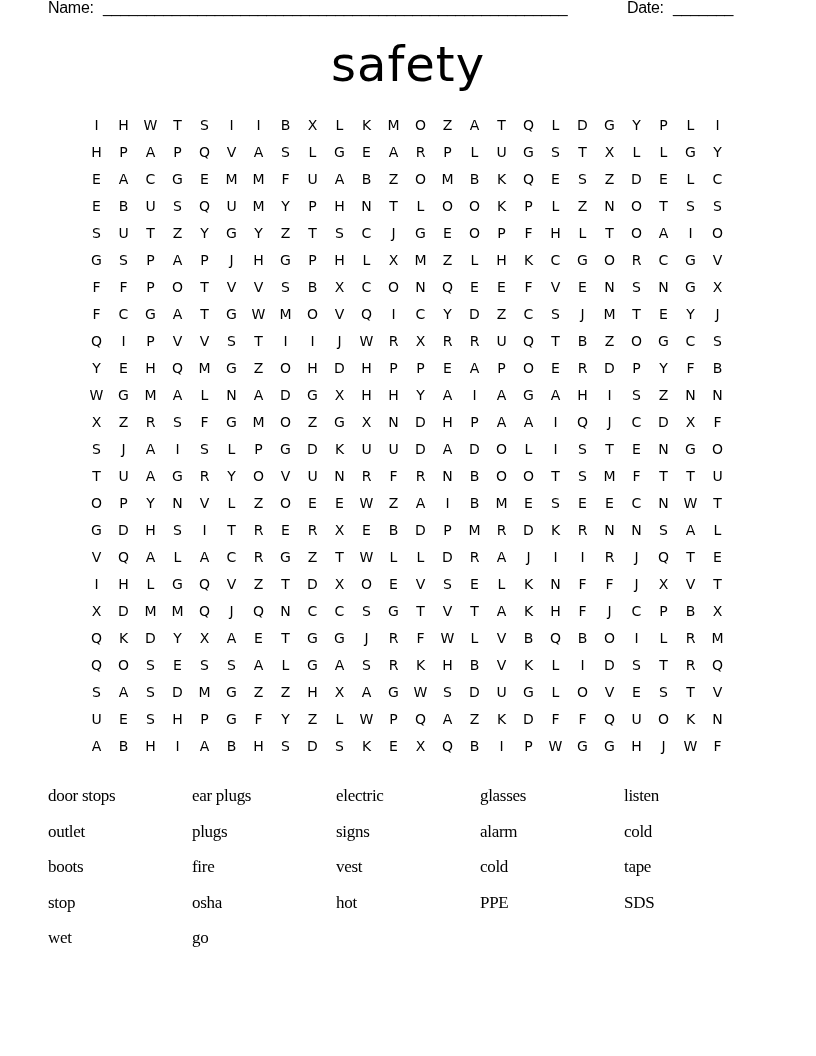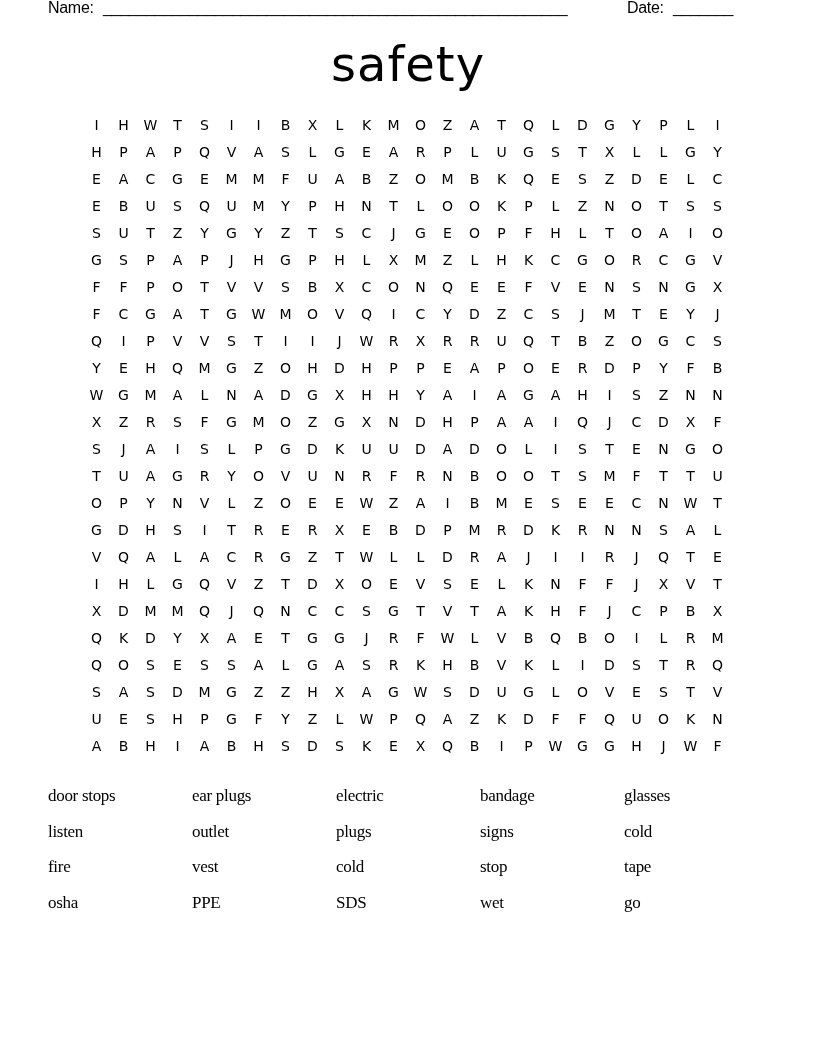--- a/index.html
+++ b/index.html
@@ -710,30 +710,32 @@
       <span class="grid-cell">J</span>
       <span class="grid-cell">W</span>
       <span class="grid-cell">F</span>
     </div>
   </div>
 
 <div class="word-list" id="word-list">
     <span class="word">door stops</span>
     <span class="word">ear plugs</span>
     <span class="word">electric</span>
-    <span class="word">bandage</span>
     <span class="word">glasses</span>
     <span class="word">listen</span>
     <span class="word">outlet</span>
     <span class="word">plugs</span>
     <span class="word">signs</span>
+    <span class="word">alarm</span>
     <span class="word">cold</span>
+    <span class="word">boots</span>
     <span class="word">fire</span>
     <span class="word">vest</span>
     <span class="word">cold</span>
+    <span class="word">tape</span>
     <span class="word">stop</span>
-    <span class="word">tape</span>
     <span class="word">osha</span>
+    <span class="word">hot</span>
     <span class="word">PPE</span>
     <span class="word">SDS</span>
     <span class="word">wet</span>
     <span class="word">go</span>
   </div>
 
 </body></html>

